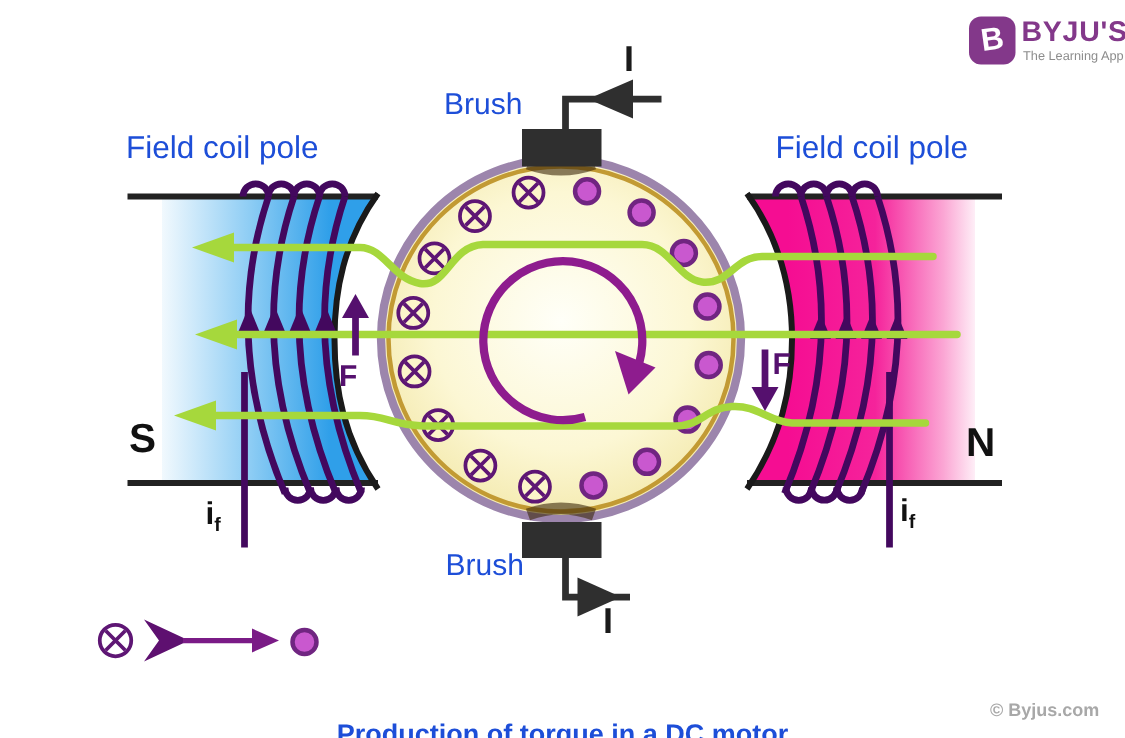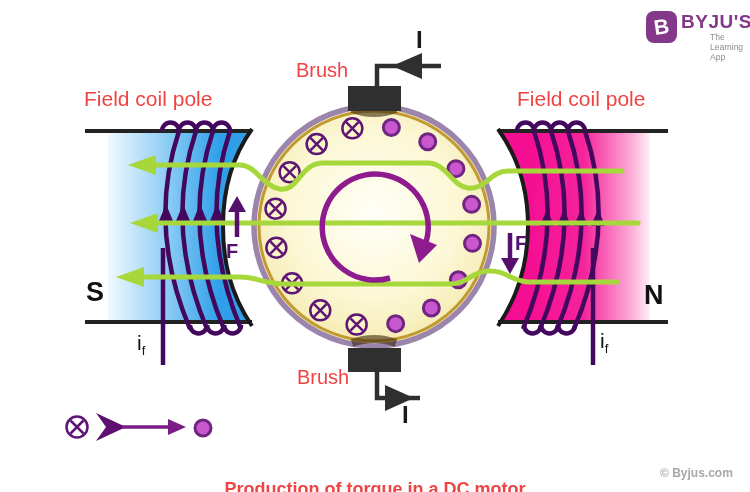--- a/index.html
+++ b/index.html
@@ -1,45 +1,45 @@
 <!DOCTYPE html>
 <html><head>
 <meta charset="utf-8">
 <style>
   html,body{margin:0;padding:0;background:#fff;}
   .stage{position:relative;width:750px;height:492px;background:#fff;overflow:hidden;
          font-family:"Liberation Sans", sans-serif;}
   .stage svg{position:absolute;left:0;top:0;}
   .lbl{position:absolute;white-space:nowrap;line-height:1.05;}
-  .purple{color:#ef4444;}
+  .purple{color:#1d4ed8;}
   .lbl-pole-left{left:84px;top:88px;font-size:21px;}
   .lbl-pole-right{left:517px;top:88px;font-size:21px;}
   .lbl-brush-top{left:296px;top:60px;font-size:20px;}
   .lbl-brush-bottom{left:297px;top:367px;font-size:20px;}
   .lbl-s{left:86px;top:278px;font-size:27px;font-weight:bold;color:#111;}
   .lbl-n{left:644px;top:281px;font-size:27px;font-weight:bold;color:#111;}
   .lbl-f{font-size:20px;font-weight:bold;color:#55106e;}
   .lbl-f-left{left:226px;top:241px;}
   .lbl-f-right{left:515px;top:233px;}
-  .lbl-if{font-size:21px;font-weight:normal;color:#111;text-align:right;}
+  .lbl-if{font-size:21px;font-weight:bold;color:#111;text-align:right;}
   .lbl-if sub{font-size:13px;}
   .lbl-if-left{left:137px;top:332px;}
   .lbl-if-right{left:600px;top:330px;}
   .lbl-i{font-size:24px;font-weight:bold;color:#1a1a1a;}
   .lbl-i-top{left:416px;top:27px;}
   .lbl-i-bottom{left:402px;top:402px;}
   .caption{left:0;top:480px;width:750px;text-align:center;font-size:18px;font-weight:bold;}
   .copyright{left:660px;top:467px;font-size:12px;color:#a8a8a8;font-weight:bold;}
   .logo{position:absolute;left:646px;top:11px;width:104px;height:34px;}
   .logo-badge{position:absolute;left:0;top:0;width:31px;height:32px;background:#83388A;
               border-radius:8px;color:#fff;font-weight:bold;font-size:21px;text-align:center;
               line-height:31px;}
   .logo-badge span{display:inline-block;transform:rotate(-8deg);}
   .logo-brand{position:absolute;left:35px;top:0;font-size:19px;font-weight:bold;color:#83388A;letter-spacing:.5px;}
-  .logo-tagline{position:absolute;left:36px;top:21px;font-size:8.5px;color:#8c8c8c;margin-left:28px;}
+  .logo-tagline{position:absolute;left:36px;top:21px;font-size:8.5px;color:#8c8c8c;}
 </style>
 </head>
 <body>
 
 <div class="stage">
 
 <svg width="750" height="492" viewBox="0 0 750 492">
   <defs>
     <linearGradient id="blueGrad" gradientUnits="userSpaceOnUse" x1="100" y1="0" x2="250" y2="0">
       <stop offset="0" stop-color="#ffffff"></stop>

